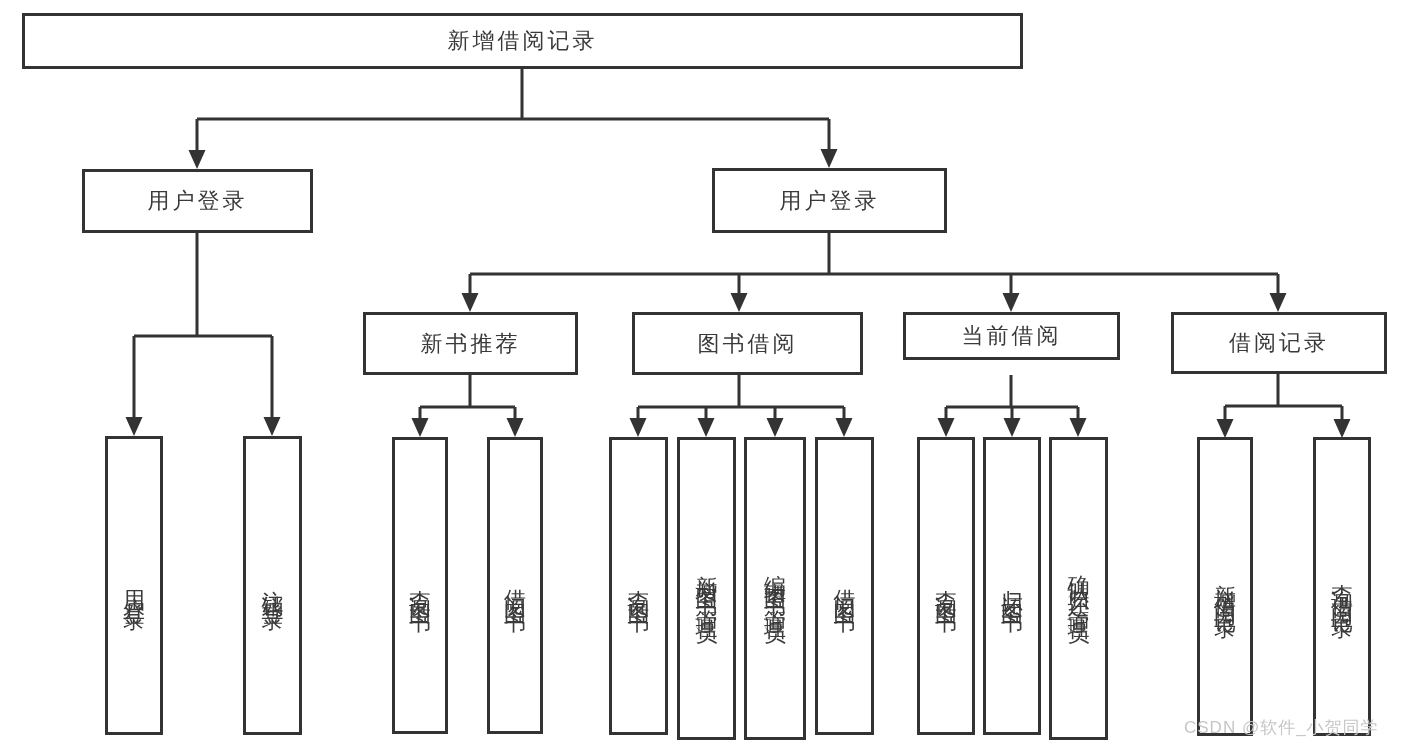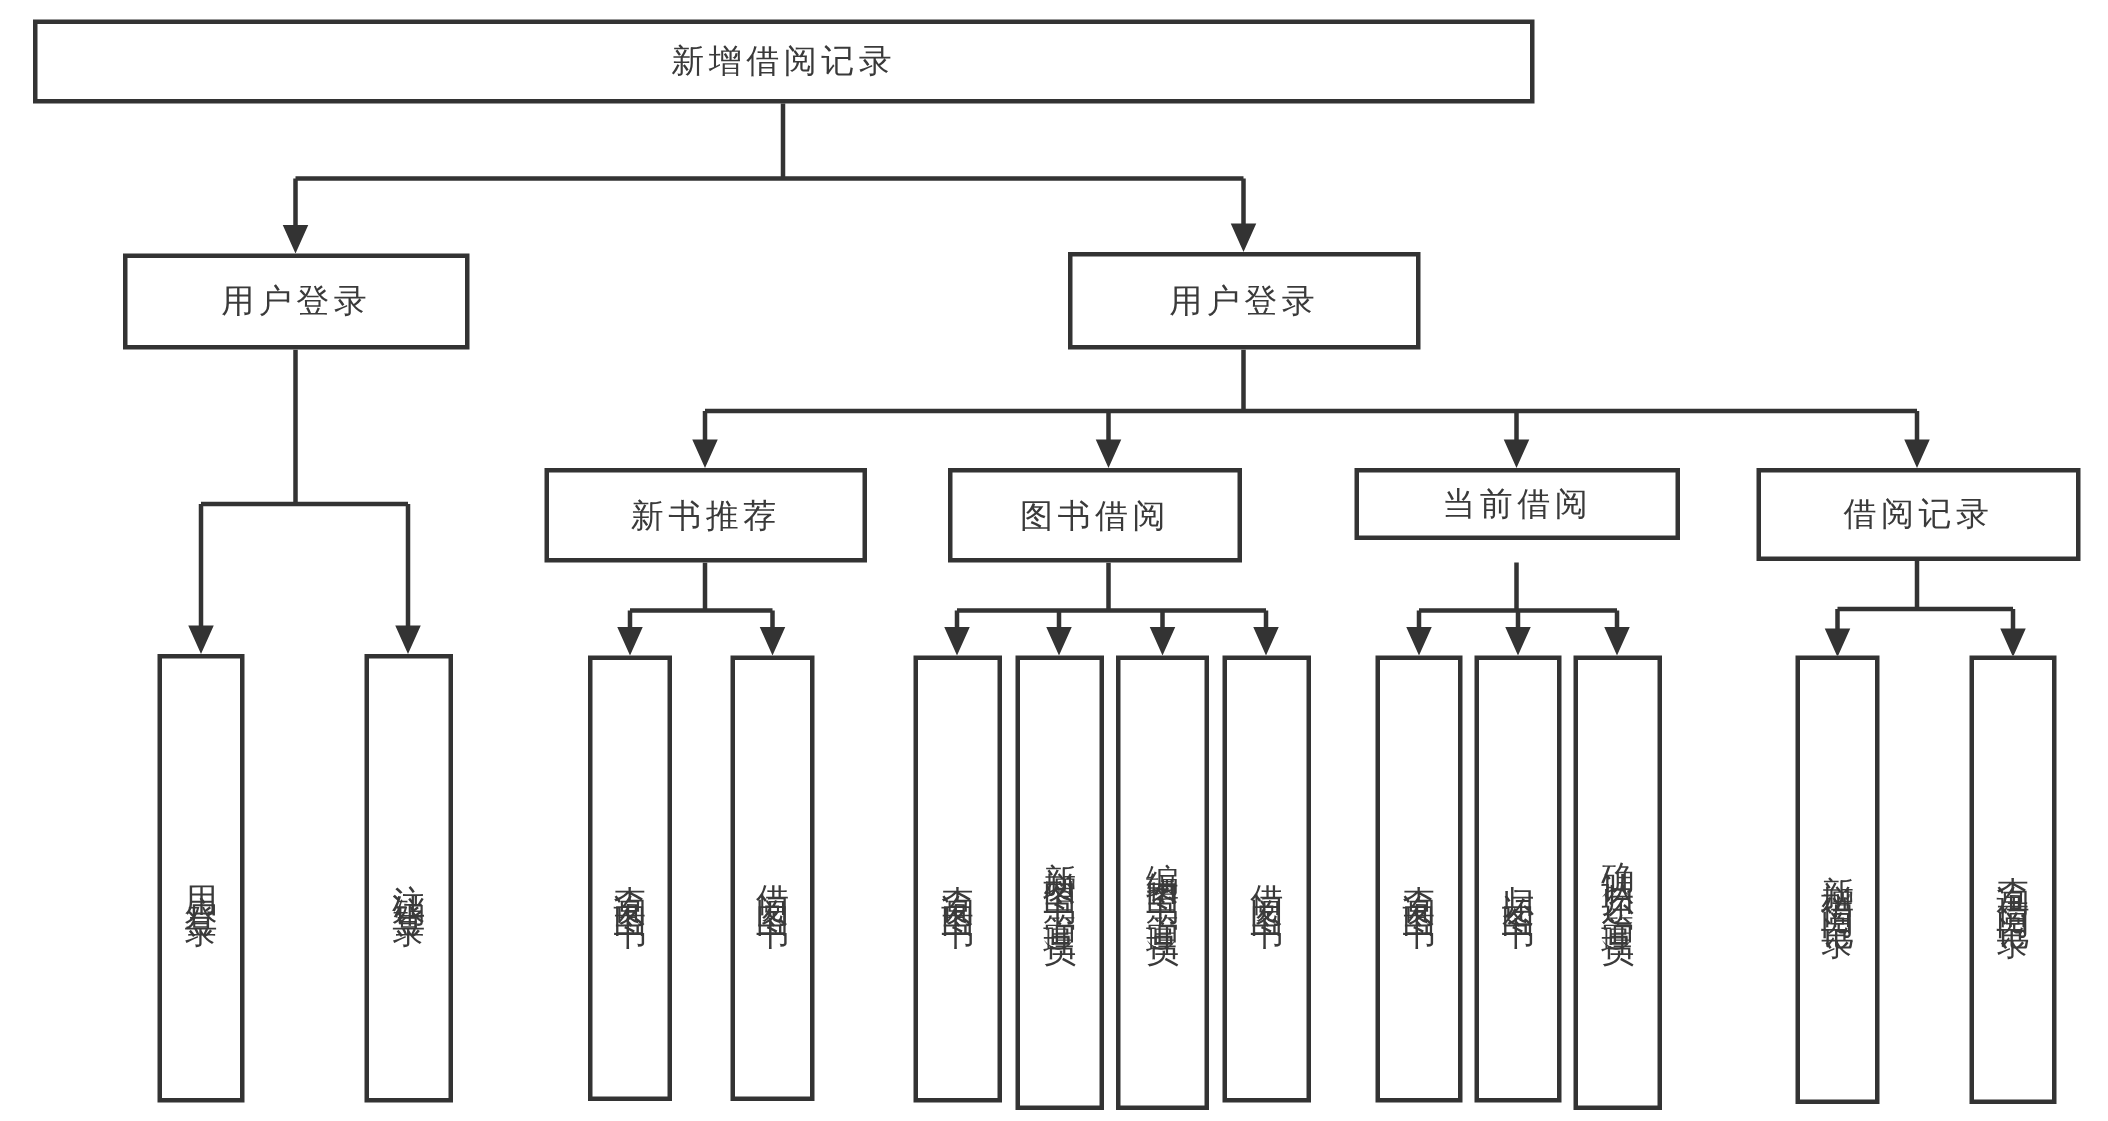--- a/index.html
+++ b/index.html
@@ -84,21 +84,21 @@
       M1225 438 L1216.5 419 L1233.5 419 Z
       M1342 438 L1333.5 419 L1350.5 419 Z"></path>
   </svg>
 
   <div class="hbox" style="left:22px;top:13px;width:1001px;height:56px">新增借阅记录</div>
 
   <div class="hbox" style="left:82px;top:169px;width:231px;height:64px">用户登录</div>
   <div class="hbox" style="left:712px;top:168px;width:235px;height:65px">用户登录</div>
 
   <div class="hbox" style="left:363px;top:312px;width:215px;height:63px">新书推荐</div>
-  <div class="hbox" style="left:632px;top:312px;width:196px;height:63px">图书借阅</div>
+  <div class="hbox" style="left:632px;top:312px;width:231px;height:63px">图书借阅</div>
   <div class="hbox" style="left:903px;top:312px;width:217px;height:48px">当前借阅</div>
   <div class="hbox" style="left:1171px;top:312px;width:216px;height:62px">借阅记录</div>
 
   <div class="leaf" style="left:105px;top:436px;width:58px;height:299px">
     <span class="vtext">用户登录</span>
   </div>
   <div class="leaf" style="left:243px;top:436px;width:59px;height:299px">
     <span class="vtext">注销登录</span>
   </div>
 
@@ -132,13 +132,14 @@
     <span class="vtext">确认归还（管理员）</span>
   </div>
 
   <div class="leaf" style="left:1197px;top:437px;width:56px;height:299px">
     <span class="vtext">新增借阅记录</span>
   </div>
   <div class="leaf" style="left:1313px;top:437px;width:58px;height:299px">
     <span class="vtext">查询借阅记录</span>
   </div>
 
+  <div class="watermark">CSDN @软件_小贺同学</div>
 </div>
 
 </body></html>

